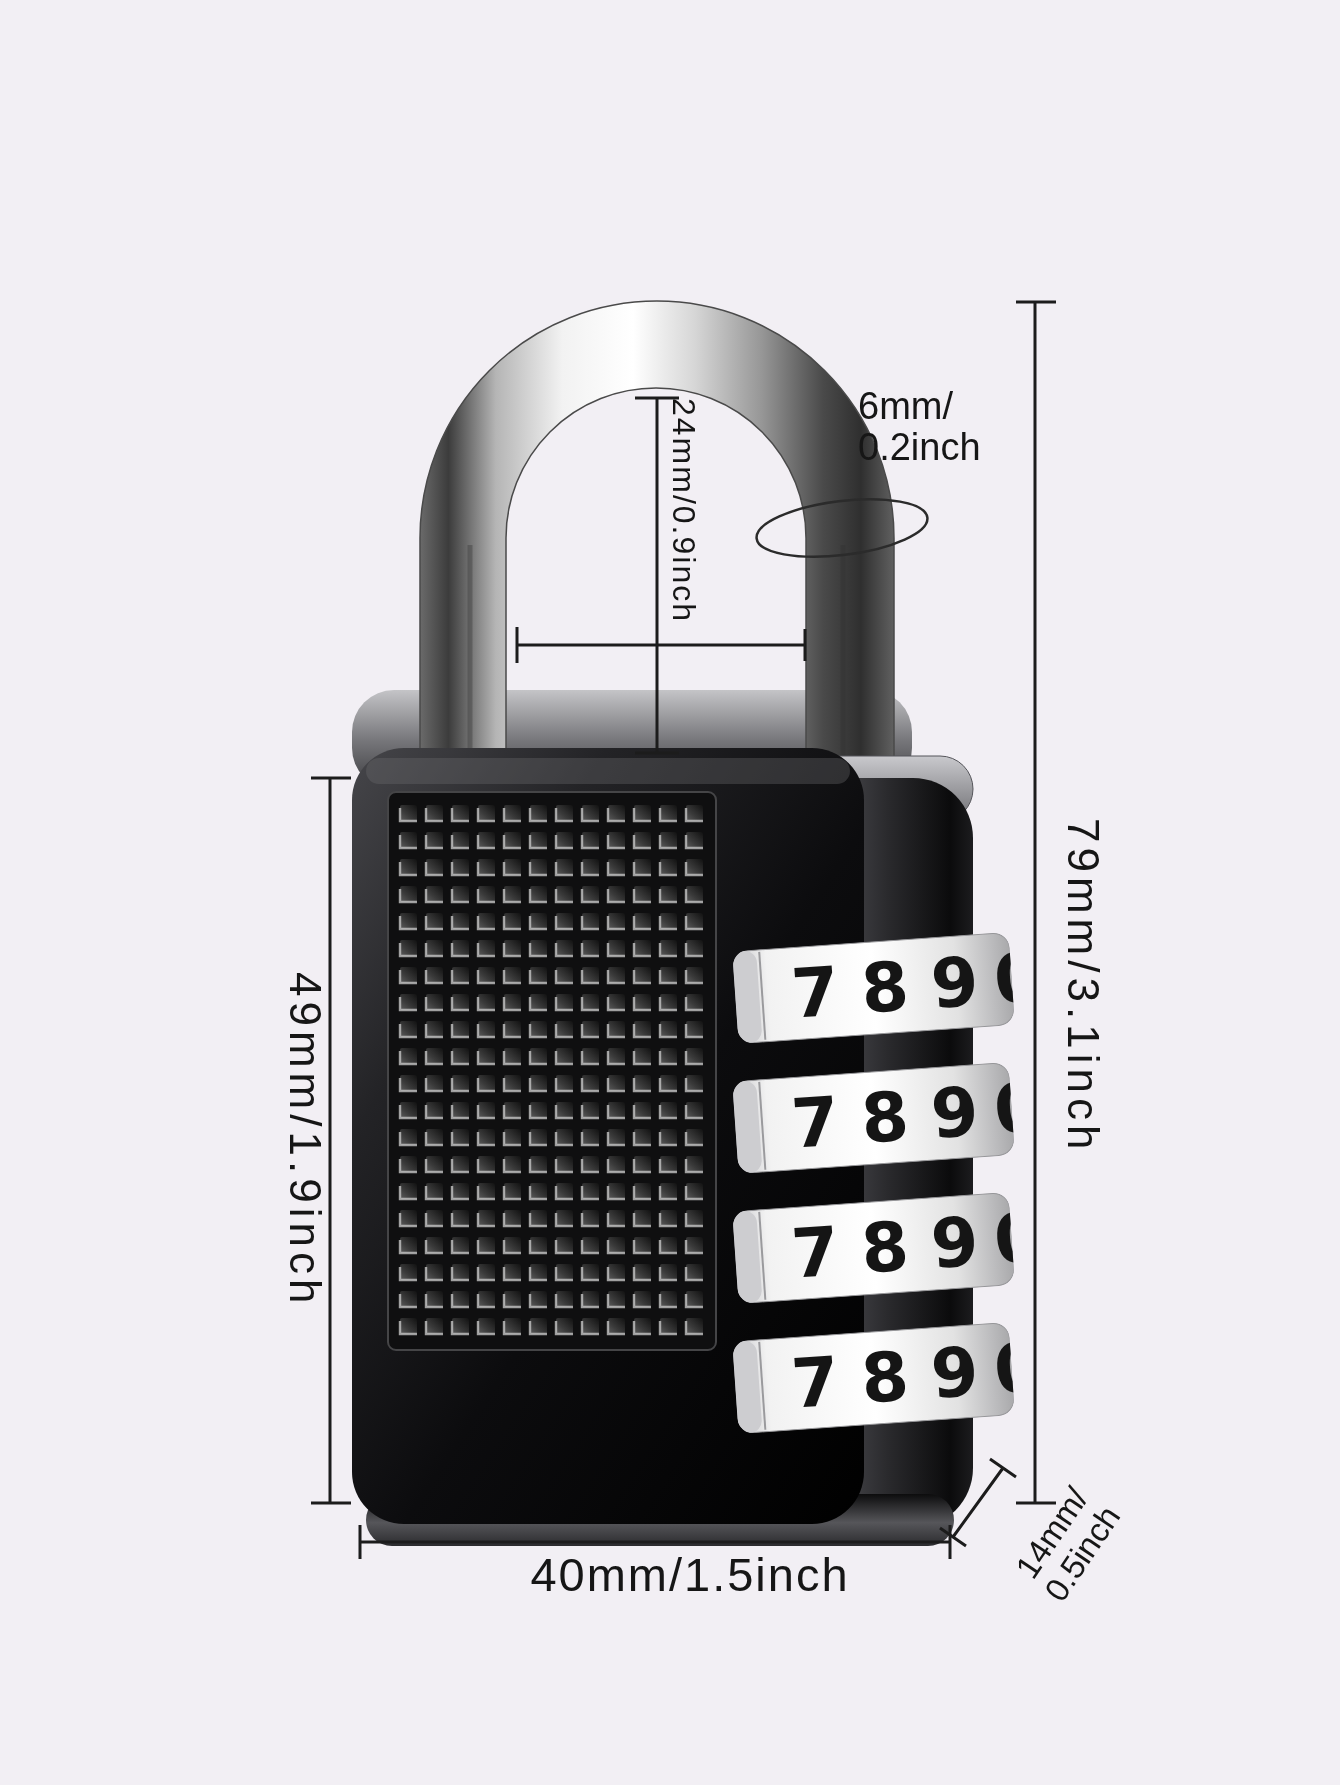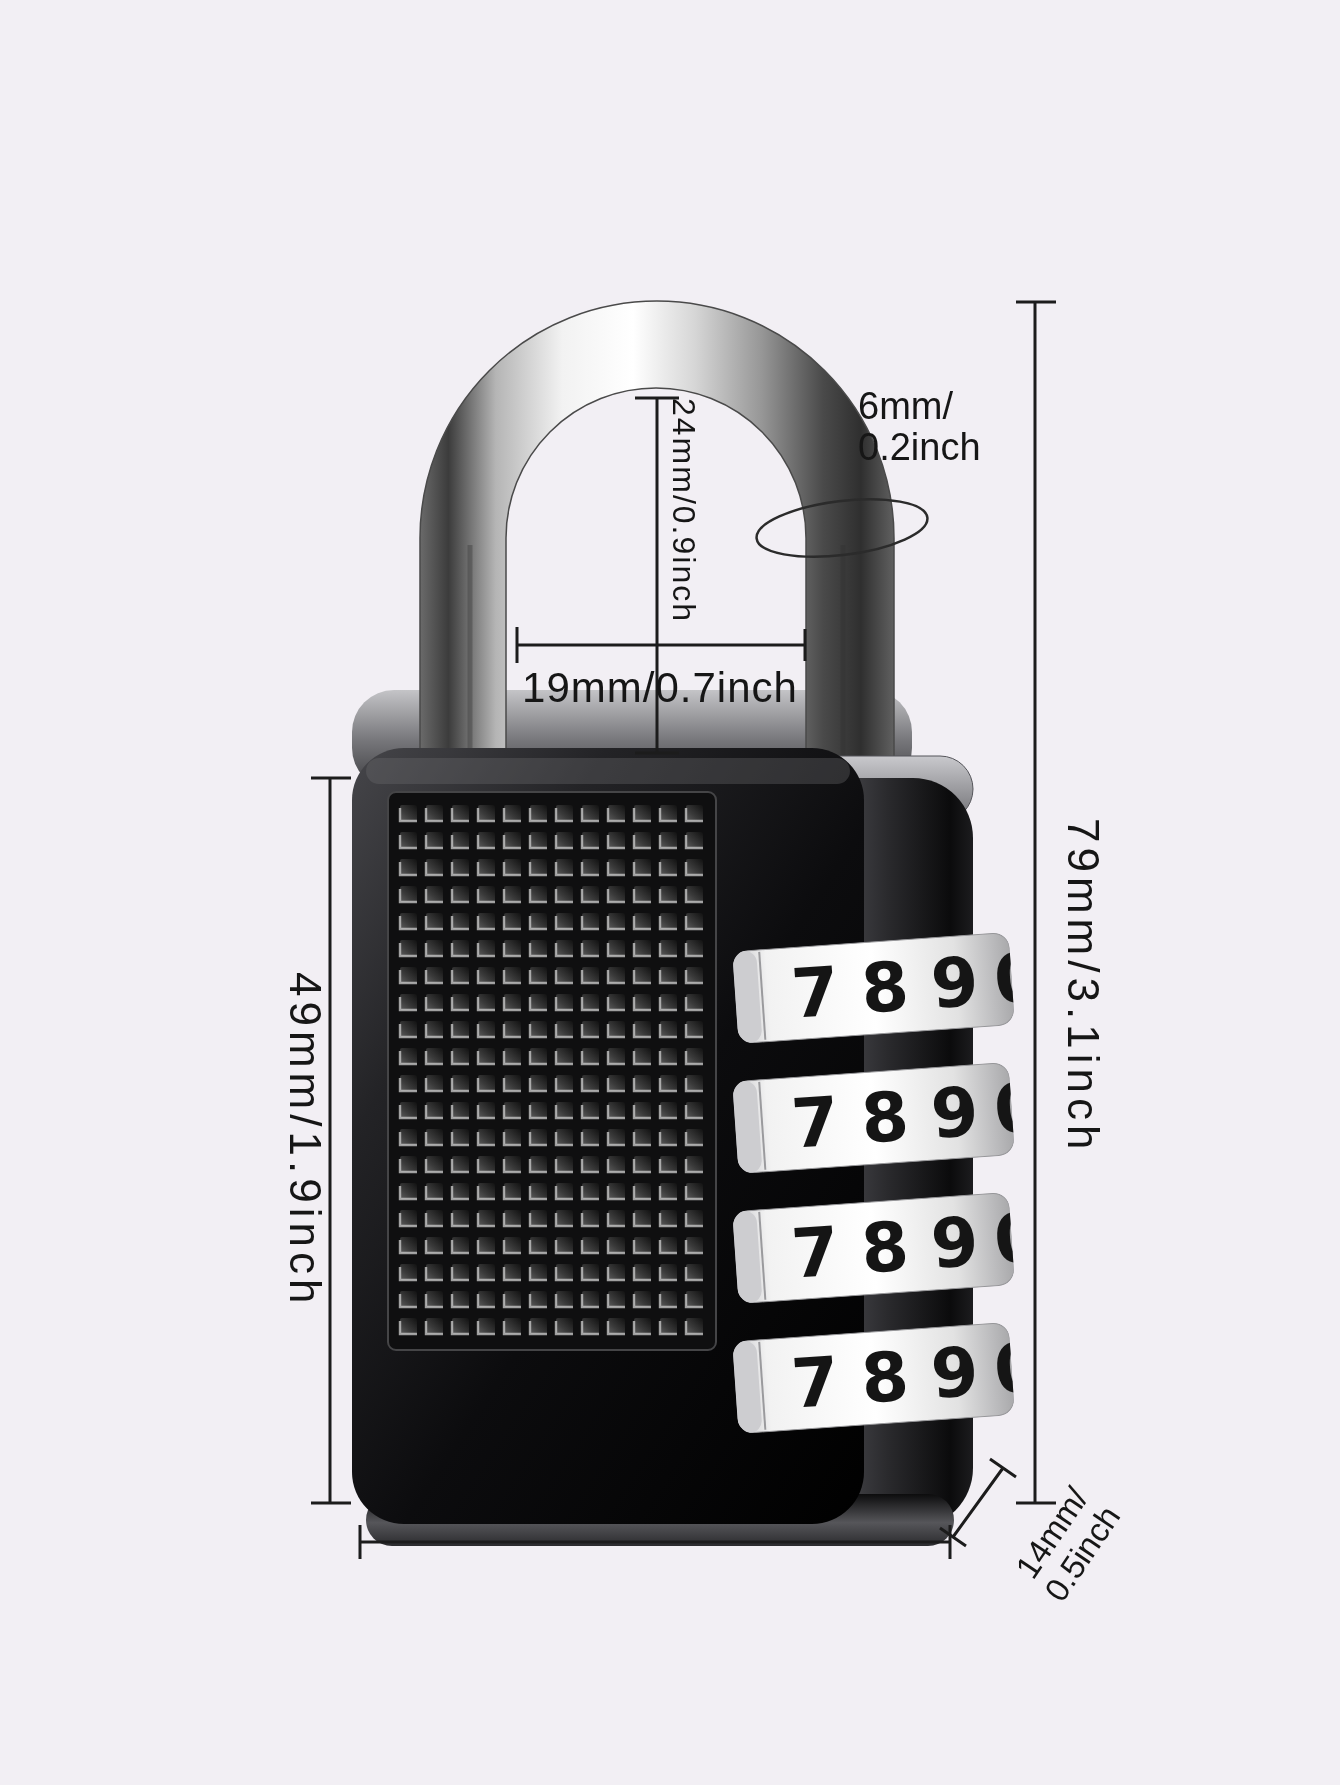--- a/index.html
+++ b/index.html
@@ -188,30 +188,30 @@
       <path d="M360,1542 H950 M360,1525 V1559 M950,1525 V1559"></path>
 
       <path d="M953,1537 L1003,1468 M940,1528 L966,1546 M990,1459 L1016,1477"></path>
 
       <ellipse cx="842" cy="528" rx="86" ry="27" transform="rotate(-7 842 528)" stroke="#2b2b2b" stroke-width="2.5"></ellipse>
     </g>
   </svg>
 
   <div class="dim-label vert lbl-24">24mm/0.9inch</div>
 
-  <div class="dim-label lbl-19">19mm/0.7inch</div>
 
   <div class="dim-label lbl-6">
     <div>6mm/</div>
     <div>0.2inch</div>
   </div>
 
   <div class="dim-label vert lbl-79">79mm/3.1inch</div>
 
   <div class="dim-label vert lbl-49">49mm/1.9inch</div>
 
+  <div class="dim-label lbl-40">40mm/1.5inch</div>
 
   <div class="dim-label lbl-14">
     <div>14mm/</div>
     <div>0.5inch</div>
   </div>
 
 </div>
 
 </body></html>

